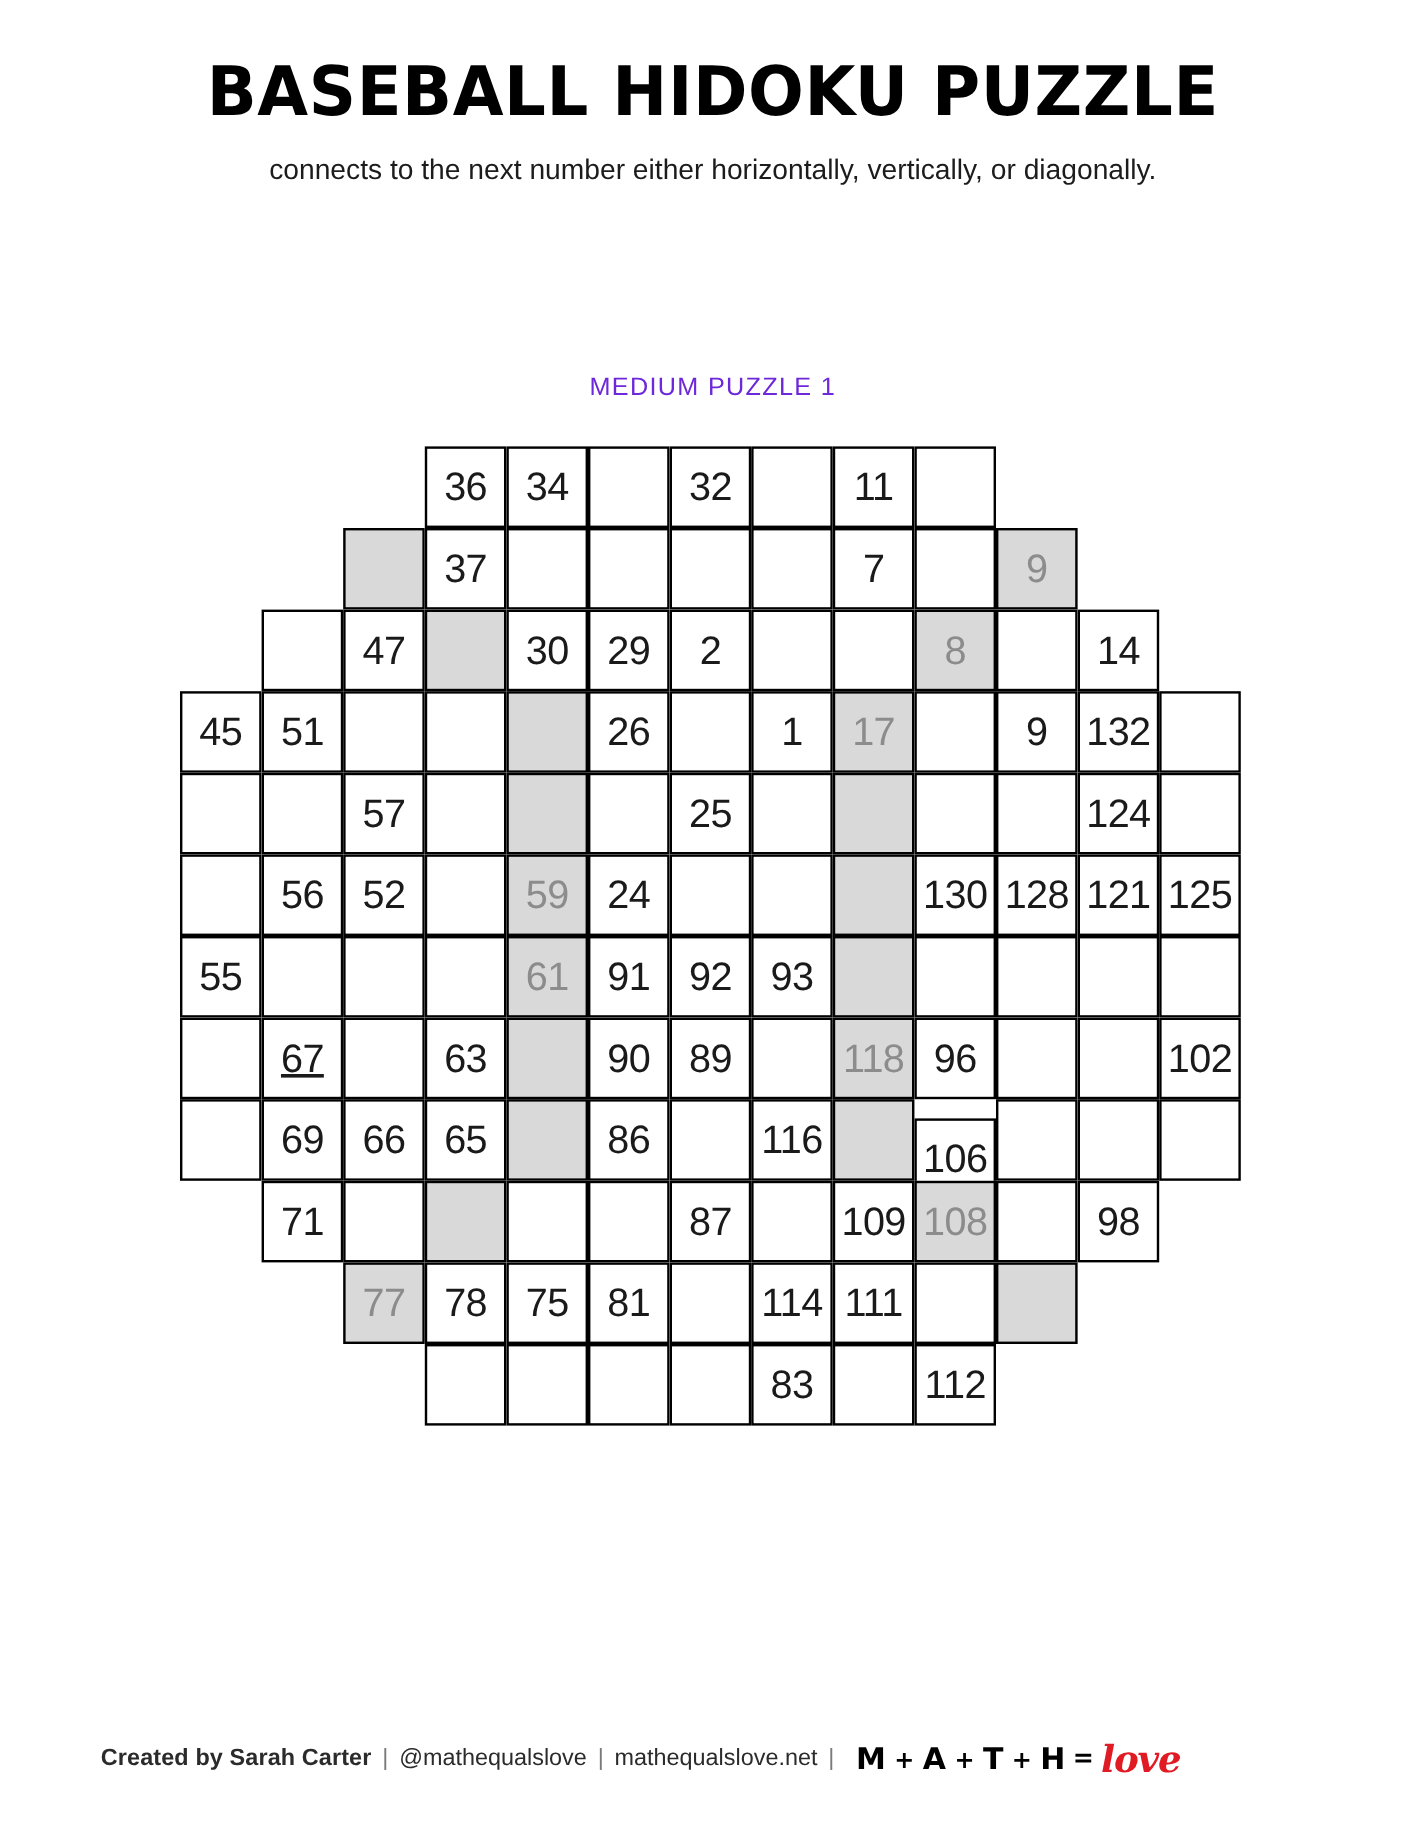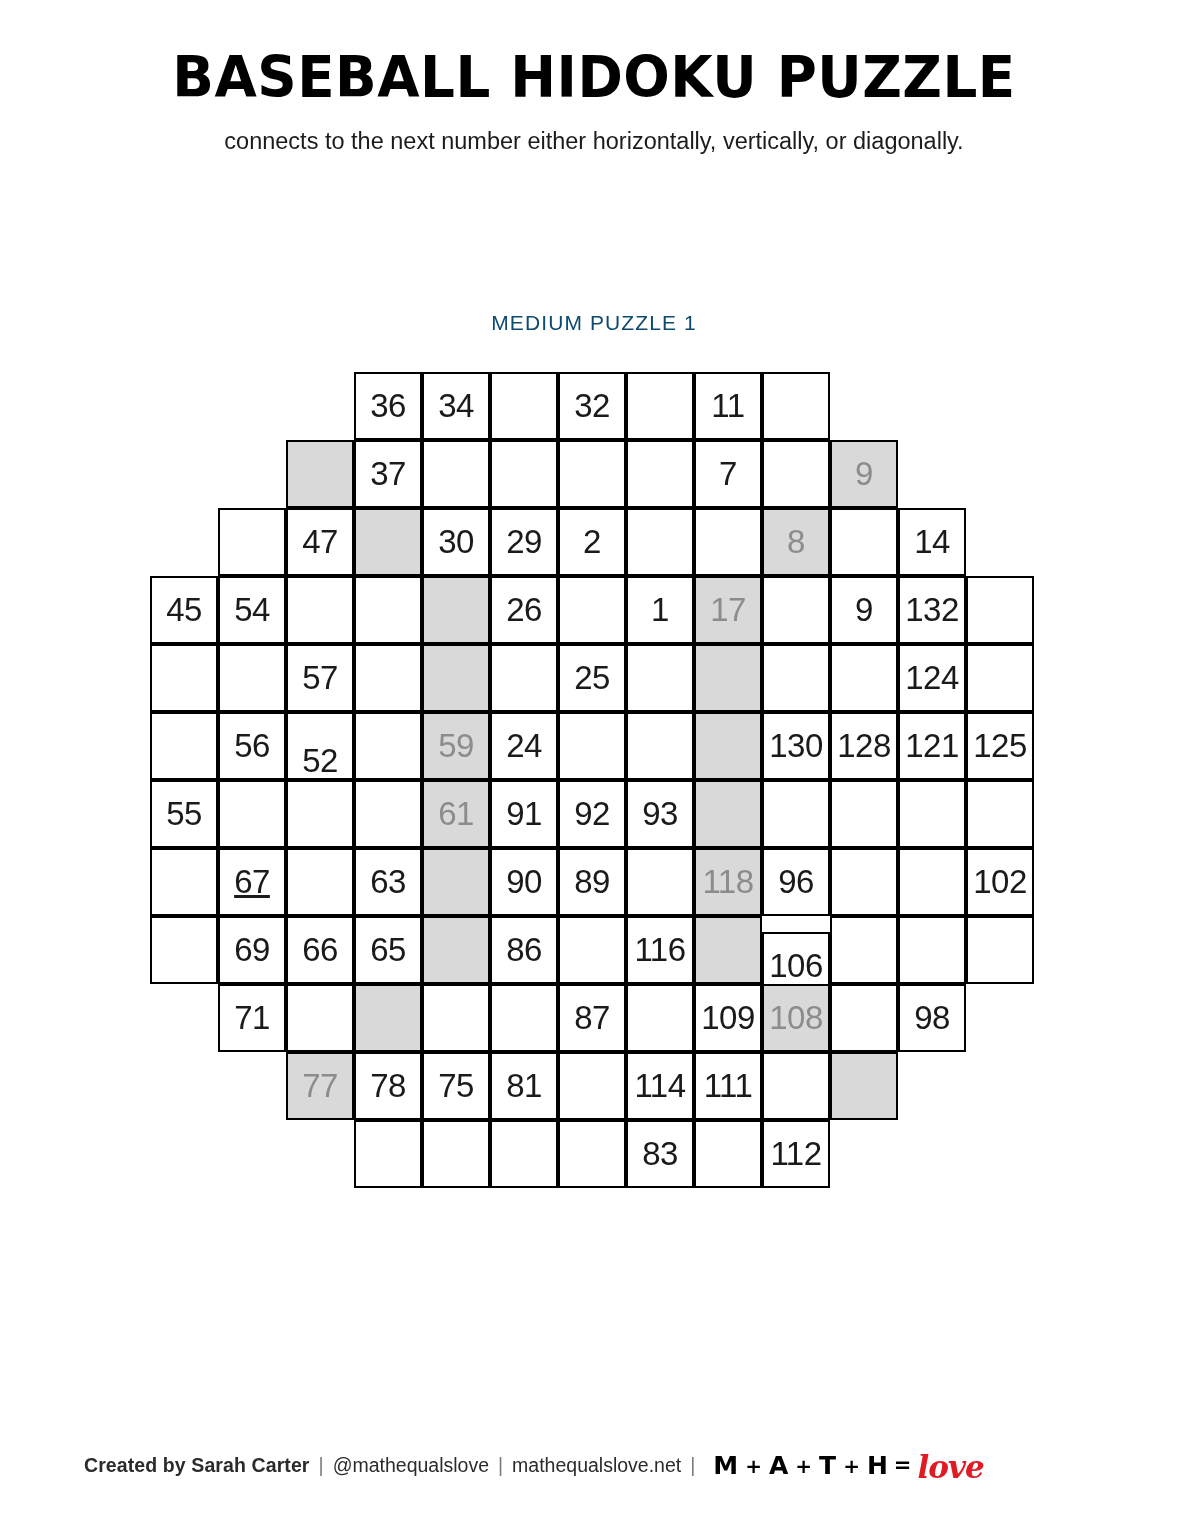--- a/index.html
+++ b/index.html
@@ -43,21 +43,21 @@
 
   
   .puzzle-label {
     position: absolute;
     top: 311px;
     left: 0;
     width: 100%;
     text-align: center;
     font-size: 21px;
     letter-spacing: 1.1px;
-    color: #0c4a6e;
+    color: #6d28d9;
   }
 
   
   #grid-wrap {
     position: absolute;
     top: 0;
     left: 0;
     width: 1188px;
     height: 1536px;
     pointer-events: none;
@@ -231,21 +231,21 @@
       <div class="cell" style="left: 680px; top: 136px; width: 68px; height: 68px;">
         <span class="cell-value"></span>
       </div>
       <div class="cell" style="left: 748px; top: 136px; width: 68px; height: 68px;">
         <span class="cell-value">14</span>
       </div>
       <div class="cell" style="left: 0px; top: 204px; width: 68px; height: 68px;">
         <span class="cell-value">45</span>
       </div>
       <div class="cell" style="left: 68px; top: 204px; width: 68px; height: 68px;">
-        <span class="cell-value">54</span>
+        <span class="cell-value">51</span>
       </div>
       <div class="cell" style="left: 136px; top: 204px; width: 68px; height: 68px;">
         <span class="cell-value"></span>
       </div>
       <div class="cell" style="left: 204px; top: 204px; width: 68px; height: 68px;">
         <span class="cell-value"></span>
       </div>
       <div class="cell shaded" style="left: 272px; top: 204px; width: 68px; height: 68px;">
         <span class="cell-value"></span>
       </div>
@@ -311,21 +311,21 @@
       </div>
       <div class="cell" style="left: 816px; top: 272px; width: 68px; height: 68px;">
         <span class="cell-value"></span>
       </div>
       <div class="cell" style="left: 0px; top: 340px; width: 68px; height: 68px;">
         <span class="cell-value"></span>
       </div>
       <div class="cell" style="left: 68px; top: 340px; width: 68px; height: 68px;">
         <span class="cell-value">56</span>
       </div>
-      <div class="cell" style="left: 136px; top: 340px; width: 68px; height: 68px; align-items: flex-end;">
+      <div class="cell" style="left: 136px; top: 340px; width: 68px; height: 68px;">
         <span class="cell-value">52</span>
       </div>
       <div class="cell" style="left: 204px; top: 340px; width: 68px; height: 68px;">
         <span class="cell-value"></span>
       </div>
       <div class="cell shaded" style="left: 272px; top: 340px; width: 68px; height: 68px;">
         <span class="cell-value">59</span>
       </div>
       <div class="cell" style="left: 340px; top: 340px; width: 68px; height: 68px;">
         <span class="cell-value">24</span>

